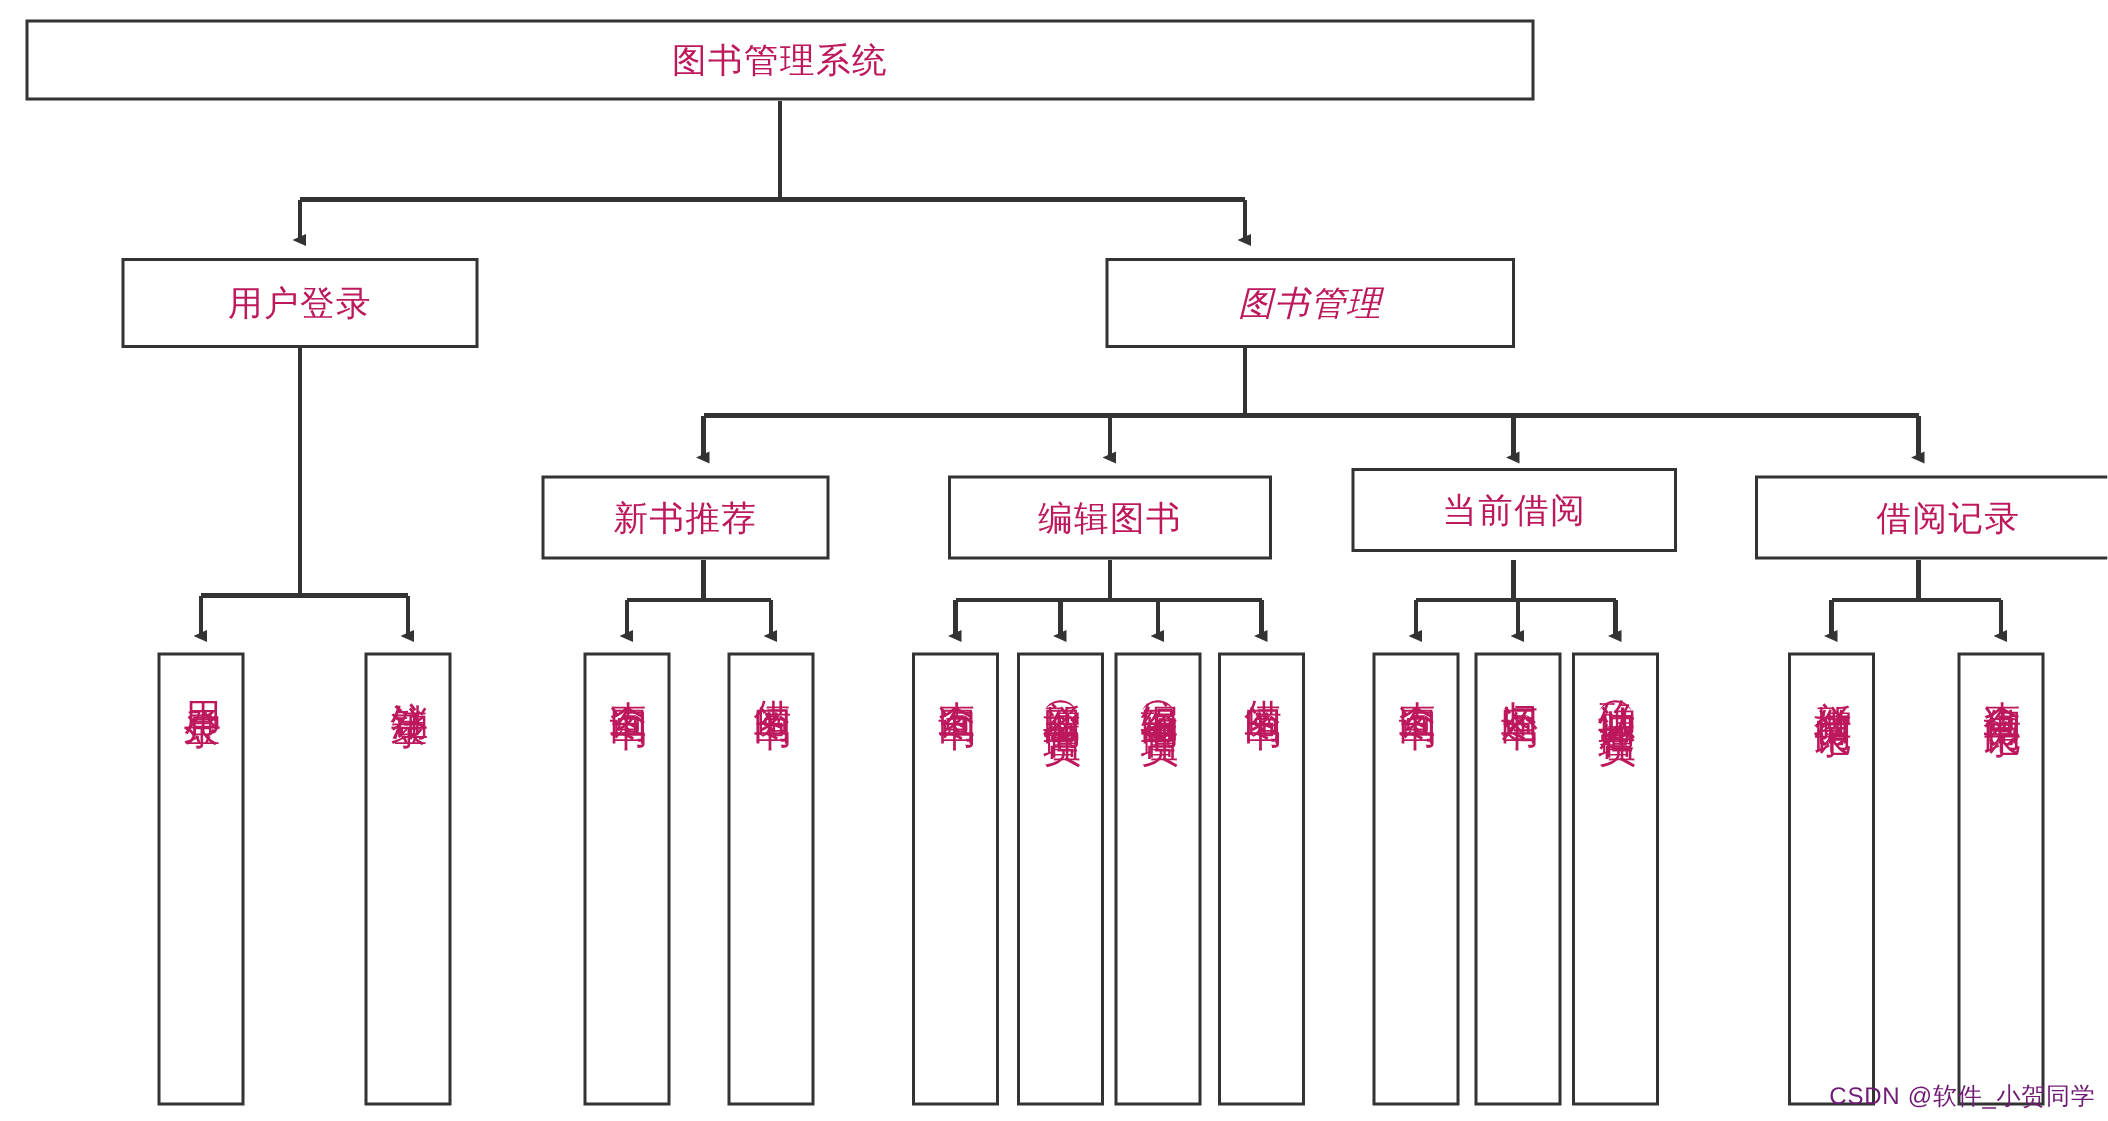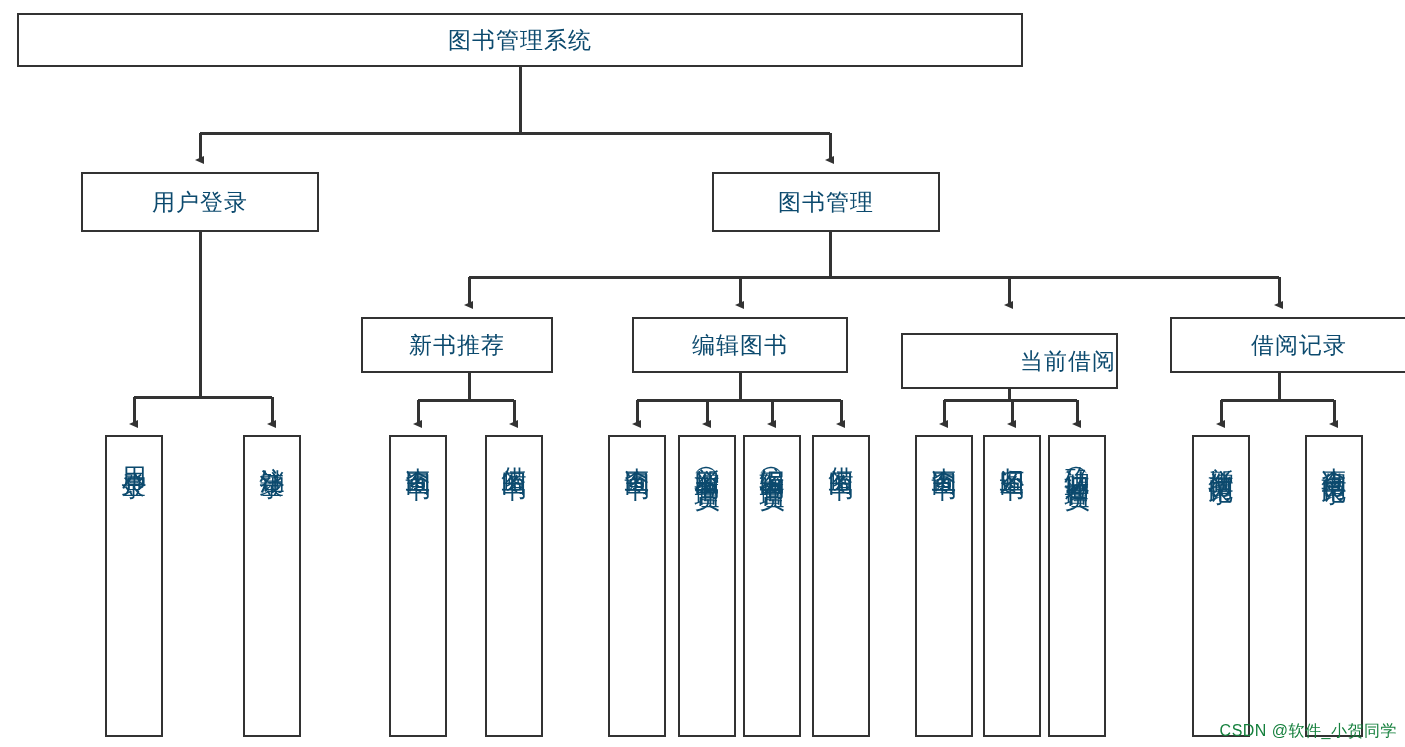--- a/index.html
+++ b/index.html
@@ -27,21 +27,21 @@
     pointer-events: none;
   }
   .node {
     position: absolute;
     box-sizing: border-box;
     border: 2px solid #333333;
     background: #ffffff;
     display: flex;
     align-items: center;
     justify-content: center;
-    color: #0c4a6e;
+    color: #be185d;
   }
   .node .label {
     display: block;
     text-align: center;
     white-space: nowrap;
     line-height: 1.15;
   }
   
   .node.h .label {
     font-size: 23px;
@@ -63,21 +63,21 @@
     font-size: 25px;
     line-height: 1.08;
     letter-spacing: 3px;
     white-space: nowrap;
   }
   #watermark {
     position: absolute;
     right: 8px;
     bottom: 5px;
     font-size: 16px;
-    color: #15803d;
+    color: #701a75;
     white-space: nowrap;
     letter-spacing: 0.5px;
   }
 </style>
 </head>
 <body>
 
 <div id="canvas">
 
   <svg id="edges" viewBox="0 0 1405 747" xmlns="http://www.w3.org/2000/svg">
@@ -130,31 +130,31 @@
     </g>
   </svg>
 
   <div class="node root h" style="left: 17px; top: 13px; width: 1006px; height: 54px;">
     <span class="label">图书管理系统</span>
   </div>
 
   <div class="node h" style="left: 81px; top: 172px; width: 238px; height: 60px;">
     <span class="label">用户登录</span>
   </div>
-  <div class="node h" style="left: 712px; top: 172px; width: 228px; height: 60px;">
+  <div class="node h" style="left: 737px; top: 172px; width: 273px; height: 60px; font-style: italic;">
     <span class="label">图书管理</span>
   </div>
 
   <div class="node h" style="left: 361px; top: 317px; width: 192px; height: 56px;">
     <span class="label">新书推荐</span>
   </div>
   <div class="node h" style="left: 632px; top: 317px; width: 216px; height: 56px;">
     <span class="label">编辑图书</span>
   </div>
-  <div class="node h" style="left: 901px; top: 333px; width: 217px; height: 56px; justify-content: flex-end;">
+  <div class="node h" style="left: 901px; top: 312px; width: 217px; height: 56px;">
     <span class="label">当前借阅</span>
   </div>
   <div class="node h" style="left: 1170px; top: 317px; width: 258px; height: 56px;">
     <span class="label">借阅记录</span>
   </div>
 
   <div class="node v" style="left: 105px; top: 435px; width: 58px; height: 302px;">
     <span class="label">用户登录</span>
   </div>
   <div class="node v" style="left: 243px; top: 435px; width: 58px; height: 302px;">

